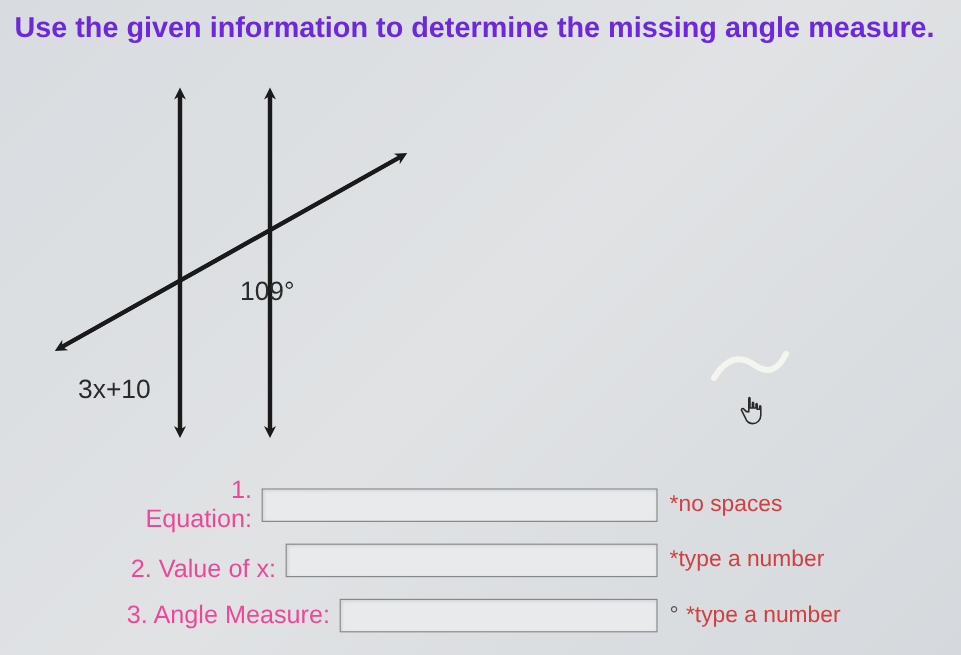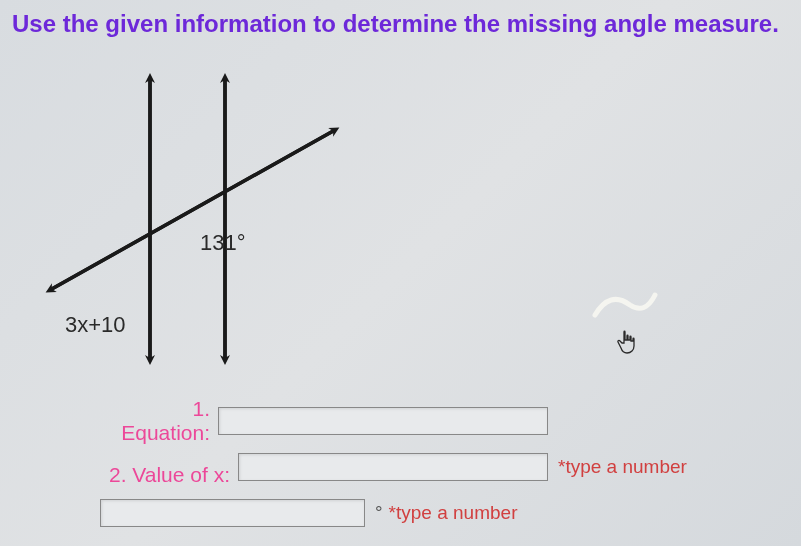--- a/index.html
+++ b/index.html
@@ -113,45 +113,49 @@
 
     <line x1="120" y1="300" x2="120" y2="18" stroke="#1a1a1a" stroke-width="3.5" marker-end="url(#arrow)"></line>
     <line x1="120" y1="18" x2="120" y2="300" stroke="#1a1a1a" stroke-width="3.5" marker-end="url(#arrow)"></line>
 
     <line x1="195" y1="300" x2="195" y2="18" stroke="#1a1a1a" stroke-width="3.5" marker-end="url(#arrow)"></line>
     <line x1="195" y1="18" x2="195" y2="300" stroke="#1a1a1a" stroke-width="3.5" marker-end="url(#arrow)"></line>
 
     <line x1="20" y1="230" x2="305" y2="70" stroke="#1a1a1a" stroke-width="3.5" marker-end="url(#arrow)"></line>
     <line x1="305" y1="70" x2="20" y2="230" stroke="#1a1a1a" stroke-width="3.5" marker-end="url(#arrow)"></line>
   </svg>
-  <div class="angle-label-1">131°</div>
+  <div class="angle-label-1">109°</div>
   <div class="angle-label-2">3x+10</div>
 </div>
 
 <svg class="scribble" width="100" height="60">
   <path d="M 15 35 Q 30 10 50 25 Q 65 35 75 15" stroke="#f5f5f0" stroke-width="5" fill="none" stroke-linecap="round"></path>
 </svg>
 
 <div class="cursor-icon">
   <svg width="24" height="26" viewBox="0 0 24 26">
     <path d="M9 2 C9 1 10 1 10 2 L10 10 L12 10 L12 6 C12 5 13 5 13 6 L13 10 L15 10 L15 7 C15 6 16 6 16 7 L16 11 L18 11 L18 9 C18 8 19 8 19 9 L19 16 C19 20 16 23 12 23 C9 23 7 21 6 18 L3 12 C2.5 11 3.5 10 4.5 10.5 L7 13 L9 13 Z" fill="none" stroke="#2a2a2a" stroke-width="1.3"></path>
   </svg>
 </div>
 
 <div class="form-area">
   <div class="form-row row1">
     <div class="form-label">
       <span>1.</span> <span>Equation:</span>
     </div>
     <input class="input-box" type="text" style="">
+    <div class="hint">*no spaces</div>
   </div>
   <div class="form-row row2">
     <div class="form-label">
       <span>2.</span> <span>Value of x:</span>
     </div>
     <input class="input-box" type="text" style="">
     <div class="hint">*type a number</div>
   </div>
   <div class="form-row row3">
+    <div class="form-label">
+      <span>3.</span> <span>Angle Measure:</span>
+    </div>
     <input class="input-box" type="text" style="">
     <div class="hint">*type a number</div>
   </div>
 </div>
 
 </body></html>

